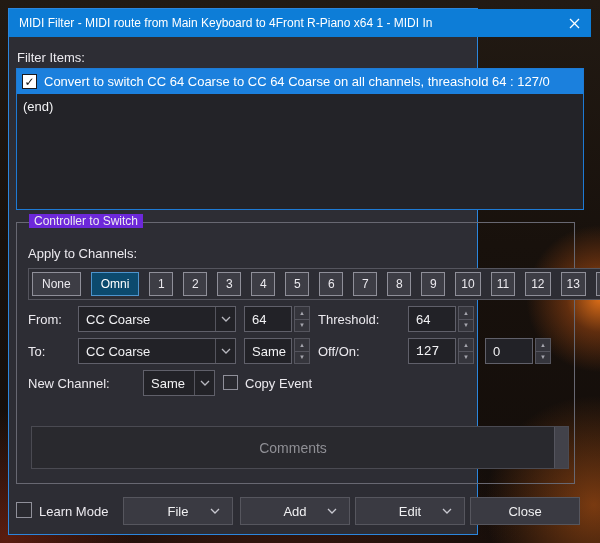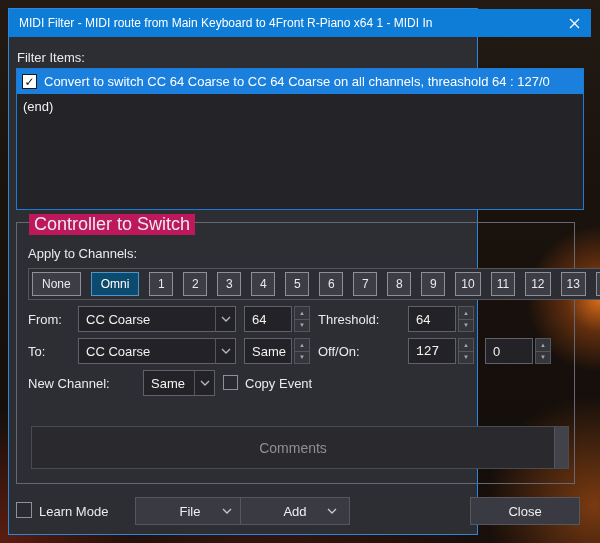--- a/index.html
+++ b/index.html
@@ -34,22 +34,22 @@
     color:#ffffff; font-size:13px; cursor:default; }
   .listrow { display:flex; align-items:center; height:24px; color:#f2f2f4; font-size:13px;
     padding-left:6px; cursor:default; }
   .cbx-list { width:15px; height:15px; background:#ffffff; border:1px solid #1a1a1e;
     margin:0 7px 0 5px; display:flex; align-items:center; justify-content:center;
     font-size:12px; color:#111; line-height:1; flex:none; }
 
   
   .groupbox { position:absolute; left:7px; top:213px; width:559px; height:262px;
     border:1px solid #686872; }
-  .legend { position:absolute; left:12px; top:-9px; background:#be185d; padding:0 5px;
-    color:#eceaef; font-size:18px; white-space:nowrap; }
+  .legend { position:absolute; left:12px; top:-9px; background:#6d28d9; padding:0 5px;
+    color:#eceaef; font-size:12px; white-space:nowrap; }
 
   
   .chanbar { position:absolute; left:19px; top:259px; height:32px; display:inline-flex;
     align-items:center; gap:10px; border:1px solid #55555e; background:#2d2d34; padding:0 3px; }
   .ch { height:24px; min-width:24px; padding:0 5px; background:#3d3d45; border:1px solid #8f8f99;
     color:#eceaef; font-size:12px; display:flex; align-items:center; justify-content:center;
     cursor:pointer; }
   .ch.wide { padding:0 9px; }
   .ch.sel { background:#0c4a6e; border-color:#4e94cd; color:#ffffff; }
 
@@ -203,33 +203,41 @@
   <div class="comments">
     <div class="cbody">
       <span>Comments</span>
     </div>
     <div class="cscroll"></div>
   </div>
 
   <div class="cbx" style="left:7px; top:493px; width:16px; height:16px;"></div>
   <div class="lbl" style="left:30px; top:495px;">Learn Mode</div>
 
-  <button class="btn" style="left:126px;">
+  <button class="btn" style="left:114px;">
     <span>File</span>
     <span class="bchev">
       <svg width="10" height="6" viewBox="0 0 10 6">
           <polyline points="1,1 5,5 9,1" fill="none" stroke="#c8c8d0" stroke-width="1.3"></polyline>
         </svg>
     </span>
   </button>
   <button class="btn" style="left:231px;align-items:center;">
     <span>Add</span>
     <span class="bchev">
       <svg width="10" height="6" viewBox="0 0 10 6">
           <polyline points="1,1 5,5 9,1" fill="none" stroke="#c8c8d0" stroke-width="1.3"></polyline>
         </svg>
     </span>
   </button>
+  <button class="btn" style="left:346px;">
+    <span>Edit</span>
+    <span class="bchev">
+      <svg width="10" height="6" viewBox="0 0 10 6">
+          <polyline points="1,1 5,5 9,1" fill="none" stroke="#c8c8d0" stroke-width="1.3"></polyline>
+        </svg>
+    </span>
+  </button>
   <button class="btn" style="left:461px;">
     <span>Close</span>
   </button>
 
 </div>
 
 </body></html>

